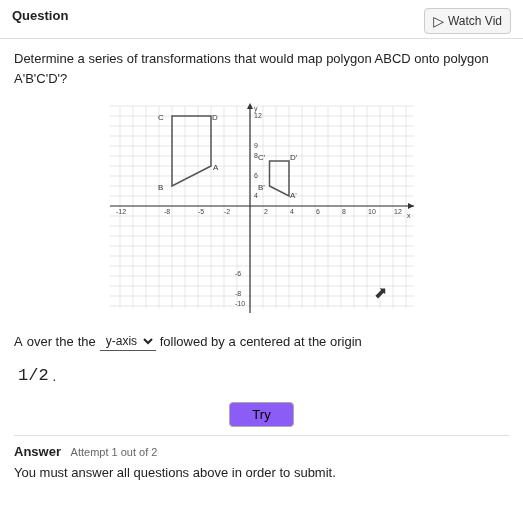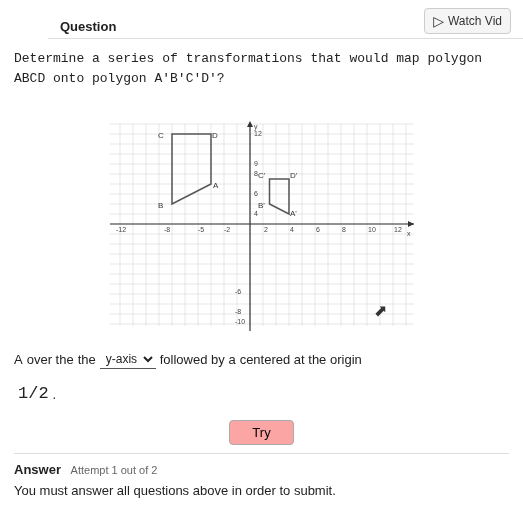--- a/index.html
+++ b/index.html
@@ -7,24 +7,23 @@
       font-family: Arial, sans-serif;
       font-size: 13px;
       background: #fff;
       width: 523px;
       min-height: 531px;
       color: #222;
     }
     .header {
       display: flex;
       justify-content: space-between;
-      align-items: flex-end;
+      align-items: flex-start;
       padding: 8px 12px 4px 12px;
       border-bottom: 1px solid #ddd;
-      margin-left: 48px;
     }
     .header-title {
       font-weight: bold;
       font-size: 13px;
     }
     .watch-btn {
       display: flex;
       align-items: center;
       gap: 4px;
       border: 1px solid #ccc;
@@ -33,23 +32,22 @@
       font-size: 12px;
       cursor: pointer;
       background: #f5f5f5;
       color: #333;
     }
     .content {
       padding: 10px 14px;
     }
     .question-text {
       font-size: 13px;
-      margin-bottom: 28px;
+      margin-bottom: 10px;
       line-height: 1.5;
-      font-family: Liberation Mono, monospace;
     }
     .graph-container {
       display: flex;
       justify-content: center;
       margin-bottom: 12px;
     }
     .graph-area {
       position: relative;
       width: 320px;
       height: 220px;
@@ -87,21 +85,21 @@
     .try-btn-row {
       display: flex;
       justify-content: center;
       margin: 10px 0 8px 0;
     }
     .try-btn {
       border: 1px solid #aaa;
       border-radius: 4px;
       padding: 4px 22px;
       font-size: 13px;
-      background: #fca5a5;
+      background: #8b5cf6;
       cursor: pointer;
     }
     .answer-section {
       border-top: 1px solid #ddd;
       padding-top: 8px;
     }
     .answer-label {
       font-weight: bold;
       font-size: 13px;
     }

